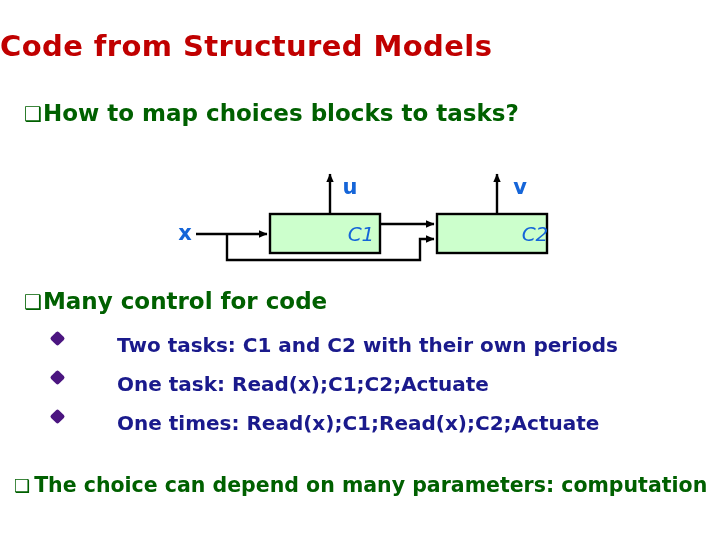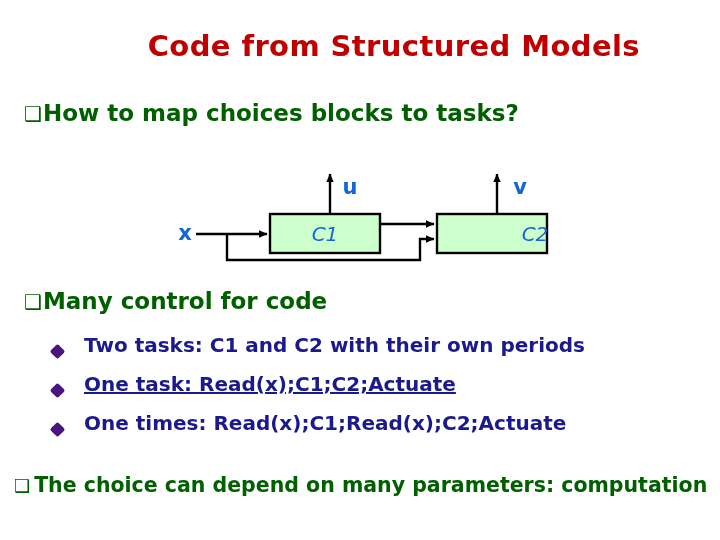--- a/index.html
+++ b/index.html
@@ -20,21 +20,21 @@
     height: 540px;
     background: #ffffff;
   }
 
   
   .title {
     position: absolute;
     left: 0;
     top: 29px;
     width: 640px;
-    text-align: right;
+    text-align: left;
     color: #C00000;
     font-family: "DejaVu Sans", sans-serif;
     font-size: 29px;
     font-weight: bold;
     letter-spacing: 0.4px;
     white-space: nowrap;
   }
 
   
   .lvl1 {
@@ -75,38 +75,39 @@
   .para .line2 {
     display: block;
     padding-left: 22px;
   }
 
   
   .lvl2 {
     position: absolute;
     left: 52px;
     display: flex;
-    align-items: flex-end;
+    align-items: flex-start;
     color: #1A1A8C;
     font-family: "DejaVu Sans", sans-serif;
     font-size: 20px;
     font-weight: bold;
     white-space: nowrap;
+    gap: 33px;
   }
   .lvl2 .dia {
     width: 11px;
     height: 11px;
     background: #4B1580;
     transform: rotate(45deg);
     border-radius: 2px;
     margin-right: 21px;
     flex: 0 0 auto;
   }
   .s1 { top: 333px; }
-  .s2 { top: 372px; text-decoration: underline; }
+  .s2 { top: 372px; }
   .s3 { top: 411px; }
 
   
   .diagram {
     position: absolute;
     left: 0;
     top: 0;
     width: 720px;
     height: 540px;
     pointer-events: none;
@@ -122,21 +123,21 @@
     text-align: center;
   }
   .siglabel {
     position: absolute;
     color: #1565D8;
     font-family: "DejaVu Sans", sans-serif;
     font-size: 21px;
     font-weight: bold;
     text-align: center;
   }
-  #label-c1 { left: 270px; top: 222px; width: 110px; }
+  #label-c1 { left: 270px; top: 222px; width: 110px; padding-left: 36px; }
   #label-c2 { left: 437px; top: 222px; width: 110px; padding-left: 43px; }
   #label-u  { left: 330px; top: 175px; width: 40px; }
   #label-v  { left: 500px; top: 175px; width: 40px; }
   #label-x  { left: 165px; top: 221px; width: 40px; }
 </style>
 </head>
 <body>
 
 <div class="slide">
 

